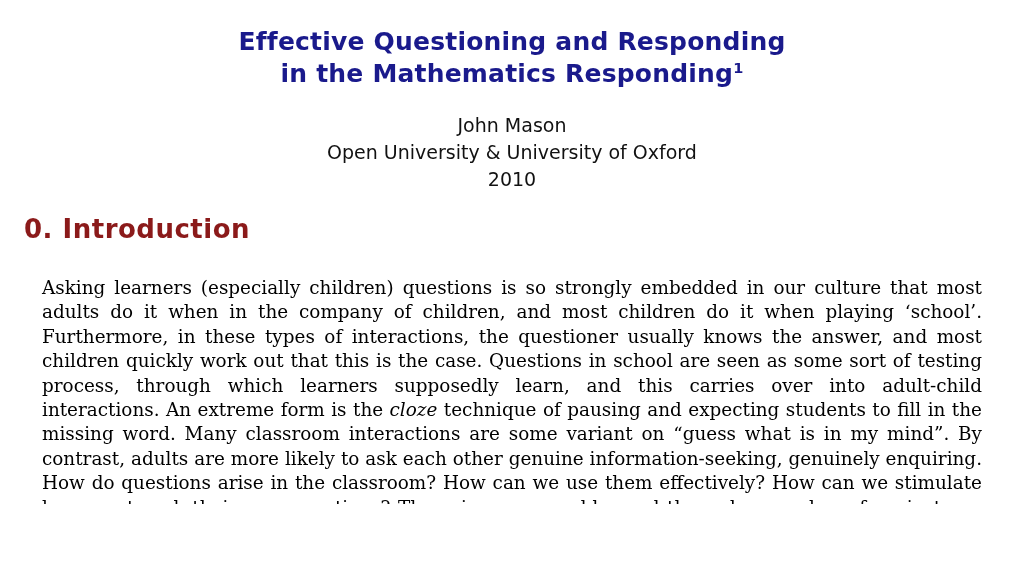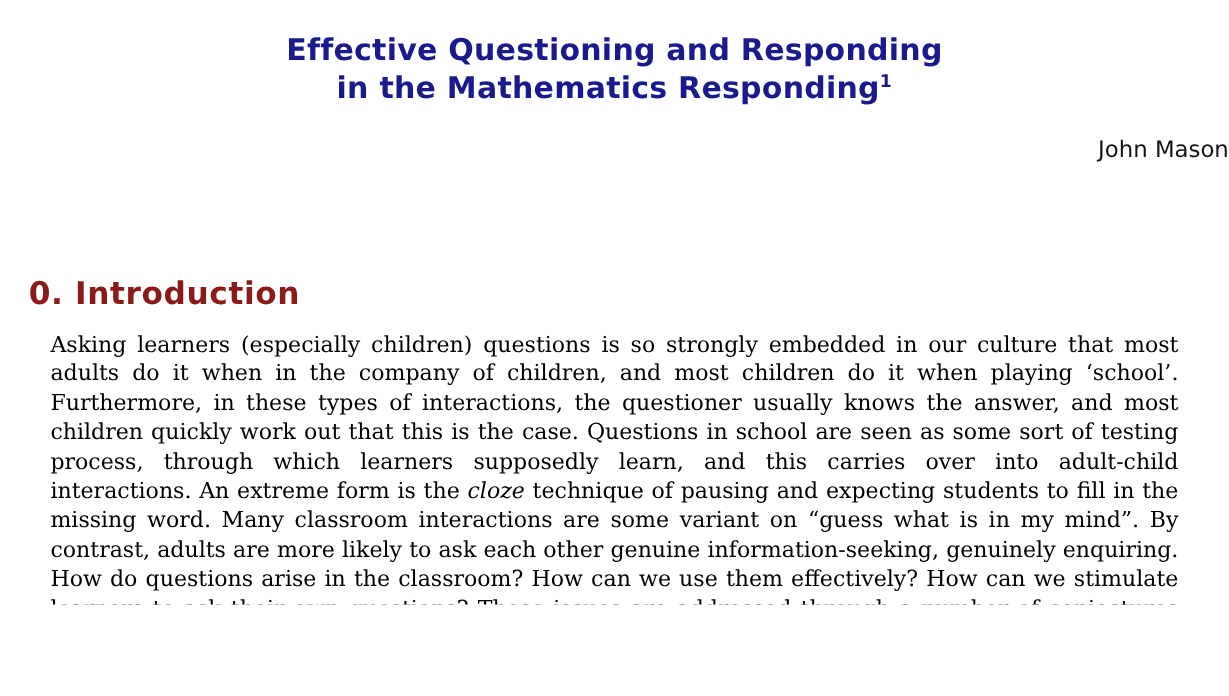--- a/index.html
+++ b/index.html
@@ -48,37 +48,37 @@
     line-height: 0;
     font-weight: bold;
   }
 
   
   .author-block {
     position: absolute;
     left: 0;
     top: 112px;
     width: 1024px;
-    text-align: right;
+    text-align: center;
     font-family: "DejaVu Sans", sans-serif;
     font-size: 19px;
     line-height: 27px;
     color: #111111;
   }
 
   .author-block .author-line {
     display: block;
     white-space: nowrap;
   }
 
   
   .section-heading {
     position: absolute;
     left: 24px;
-    top: 228px;
+    top: 212px;
     margin: 0;
     font-family: "DejaVu Sans", sans-serif;
     font-weight: bold;
     font-size: 26px;
     line-height: 34px;
     color: #8B1A1A;
     letter-spacing: 0.5px;
     white-space: nowrap;
   }
 
@@ -113,20 +113,22 @@
 
   <div class="title-block">
     <h1 class="doc-title">
       <span class="title-line">Effective Questioning and Responding</span>
       <span class="title-line"><span>in the Mathematics Responding</span><sup>1</sup></span>
     </h1>
   </div>
 
   <div class="author-block">
     <span class="author-line">John Mason</span>
+    <span class="author-line">Open University &amp; University of Oxford</span>
+    <span class="author-line">2010</span>
   </div>
 
   <h2 class="section-heading">0. Introduction</h2>
 
   <div class="body-area">
     <p class="body-paragraph"><span>Asking learners (especially children) questions is so strongly embedded in our culture that most adults do it when in the company of children, and most children do it when playing ‘school’. Furthermore, in these types of interactions, the questioner usually knows the answer, and most children quickly work out that this is the case. Questions in school are seen as some sort of testing process, through which learners supposedly learn, and this carries over into adult-child interactions. An extreme form is the </span><em>cloze</em><span> technique of pausing and expecting students to fill in the missing word. Many classroom interactions are some variant on “guess what is in my mind”. By contrast, adults are more likely to ask each other genuine information-seeking, genuinely enquiring. How do questions arise in the classroom? How can we use them effectively? How can we stimulate learners to ask their own questions?  These issues are addressed through a number of conjectures which cannot be proved as universal, but which can be tested in your own experience.</span></p>
   </div>
 
 </div>
 

